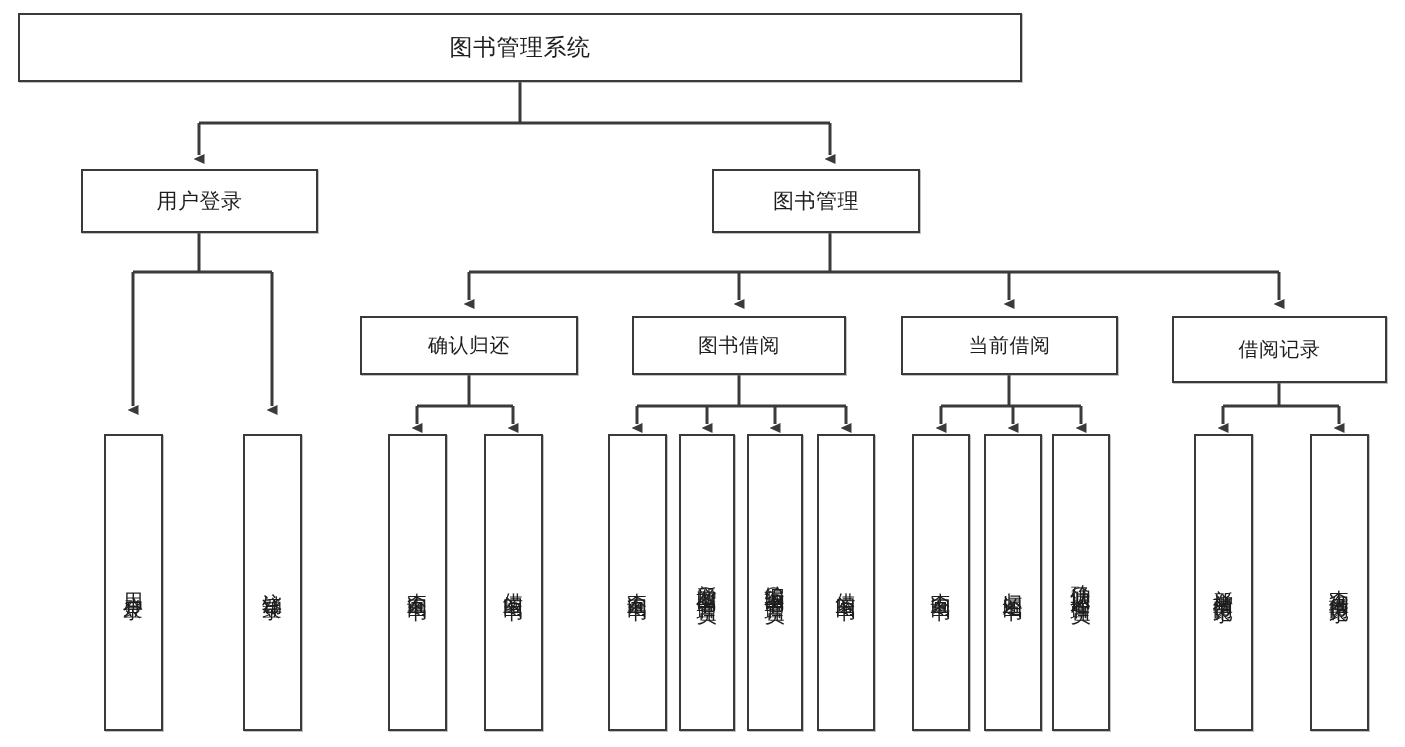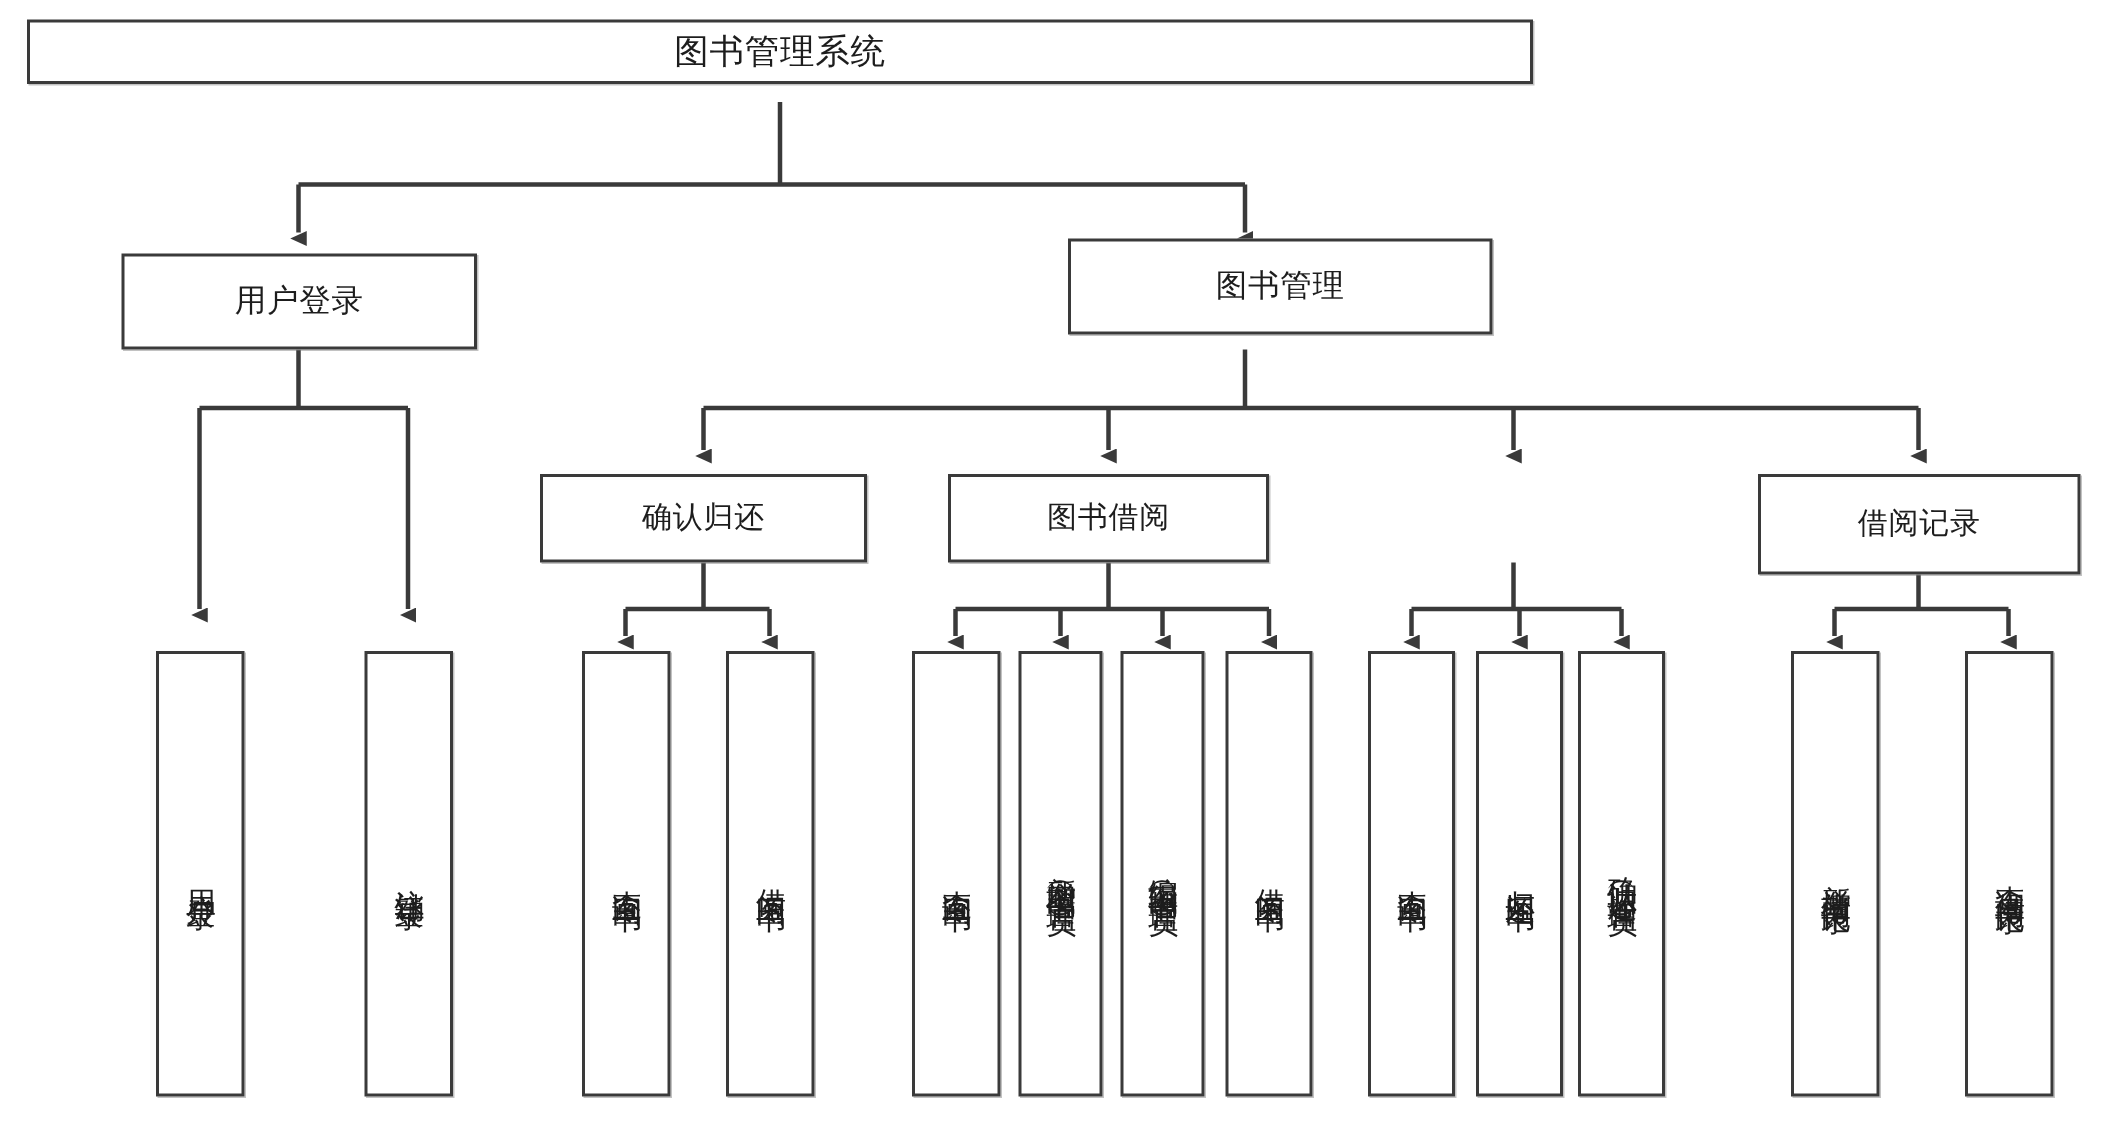--- a/index.html
+++ b/index.html
@@ -128,40 +128,43 @@
       <path d="M1081,406 L1081,424" marker-end="url(#arrow)"></path>
 
       <path d="M1279,375 L1279,406"></path>
       <path d="M1223,406 L1339,406"></path>
       <path d="M1223,406 L1223,424" marker-end="url(#arrow)"></path>
       <path d="M1339,406 L1339,424" marker-end="url(#arrow)"></path>
 
     </g>
   </svg>
 
-  <div class="node level-0" style="left:18px; top:13px; width:1004px; height:43px;">
+  <div class="node level-0" style="left:18px; top:13px; width:1004px; height:69px;">
     <span class="node-label">图书管理系统</span>
   </div>
 
   <div class="node level-1" style="left:81px; top:169px; width:237px; height:64px;">
     <span class="node-label">用户登录</span>
   </div>
 
-  <div class="node level-1" style="left:712px; top:159px; width:283px; height:64px;">
+  <div class="node level-1" style="left:712px; top:169px; width:208px; height:64px;">
     <span class="node-label">图书管理</span>
   </div>
 
   <div class="node level-2" style="left:360px; top:316px; width:218px; height:59px;">
     <span class="node-label">确认归还</span>
   </div>
 
   <div class="node level-2" style="left:632px; top:316px; width:214px; height:59px;">
     <span class="node-label">图书借阅</span>
   </div>
 
+  <div class="node level-2" style="left:901px; top:316px; width:217px; height:59px;">
+    <span class="node-label">当前借阅</span>
+  </div>
 
   <div class="node level-2" style="left:1172px; top:316px; width:215px; height:67px;">
     <span class="node-label">借阅记录</span>
   </div>
 
   <div class="node leaf" style="left:104px; top:434px; width:59px; height:297px;">
     <span class="node-label">用户登录</span>
   </div>
 
   <div class="node leaf" style="left:243px; top:434px; width:59px; height:297px;">

